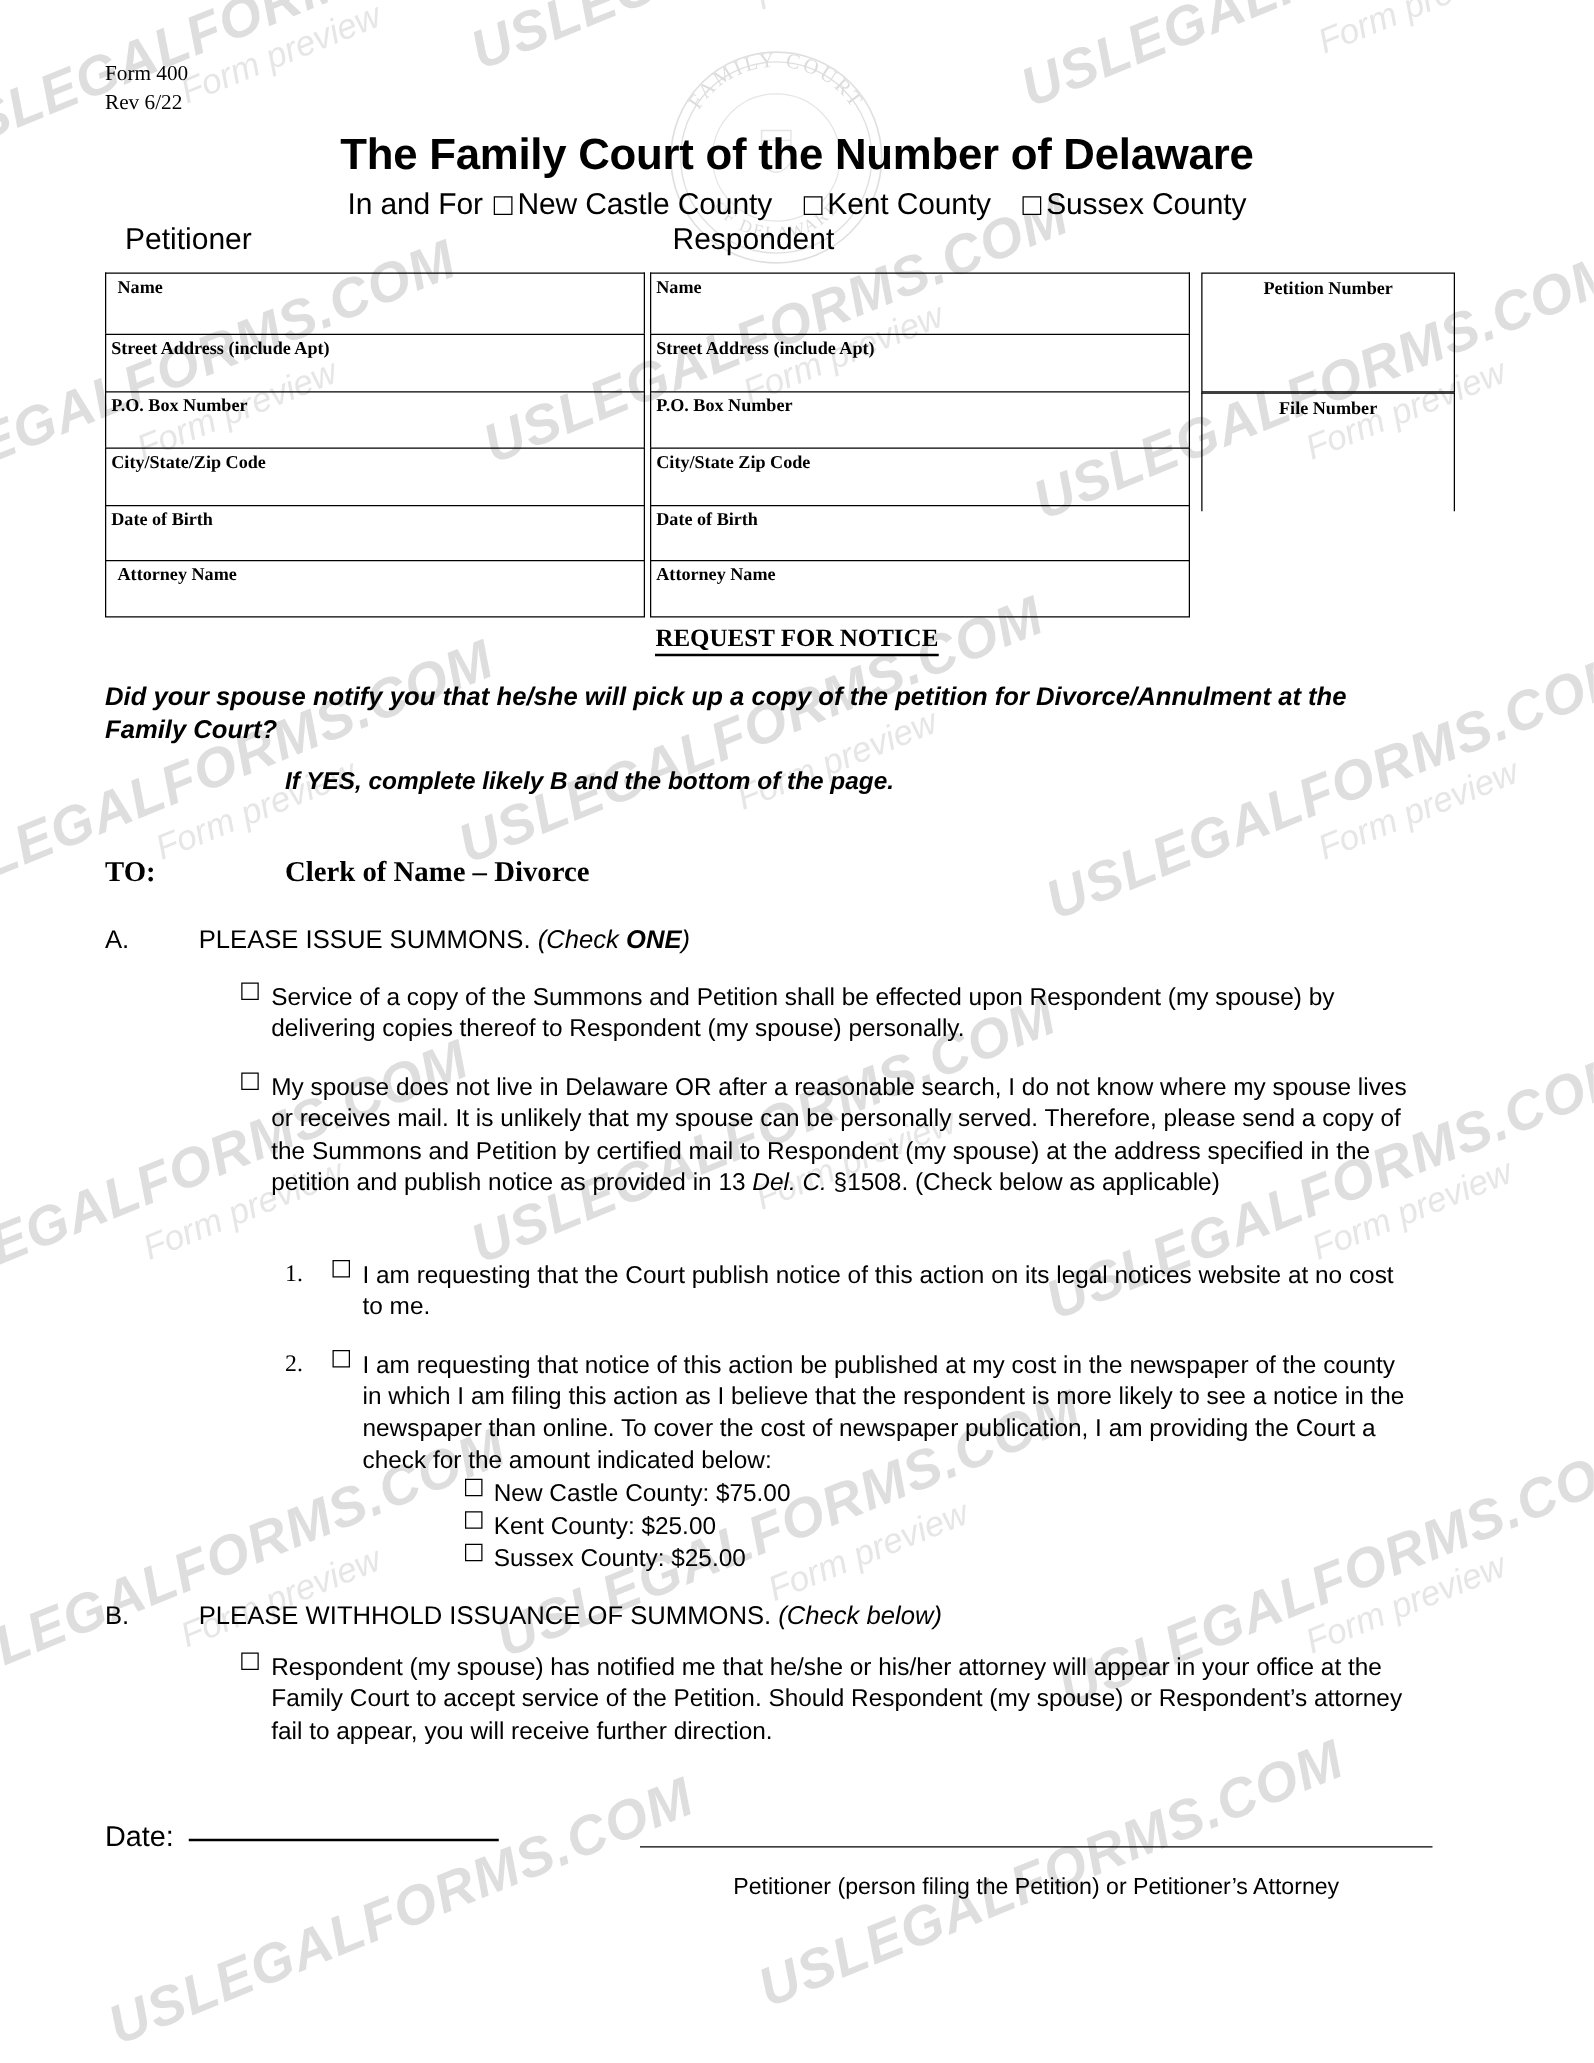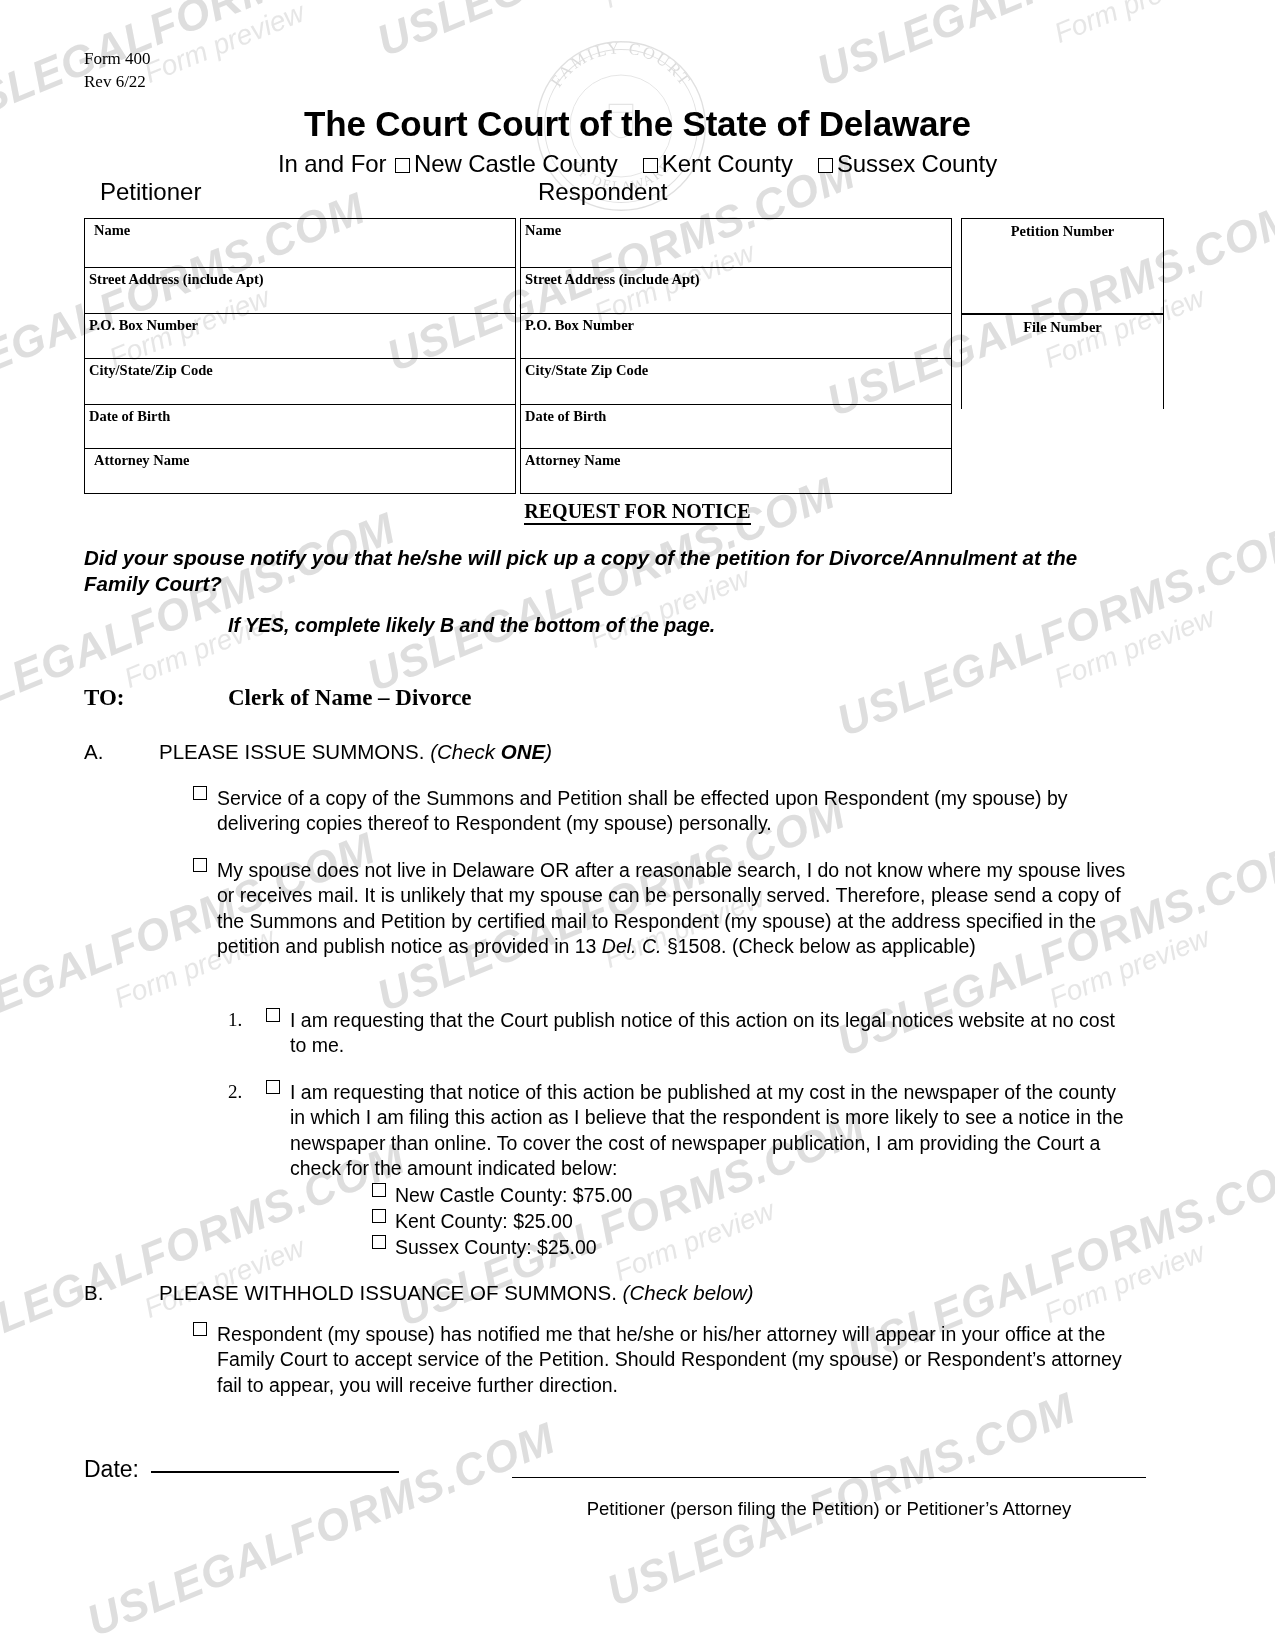--- a/index.html
+++ b/index.html
@@ -361,21 +361,21 @@
   <line x1="88" y1="86" x2="112" y2="86" stroke="#a8a8a8" stroke-width="1"></line>
 </svg>
 
 <div id="page">
 
   <div class="formno">
     <div>Form 400</div>
     <div>Rev 6/22</div>
   </div>
 
-  <h1 class="court-title">The Court Court of the State of Delaware</h1>
+  <h1 class="court-title">The Family Court of the Number of Delaware</h1>
 
   <div class="inandfor">
     <span>In and For</span>
     <span class="cbx"></span><span>New Castle County</span>
     <span style="display:inline-block;width:10px"></span>
     <span class="cbx"></span><span>Kent County</span>
     <span style="display:inline-block;width:10px"></span>
     <span class="cbx"></span><span>Sussex County</span>
   </div>
 

